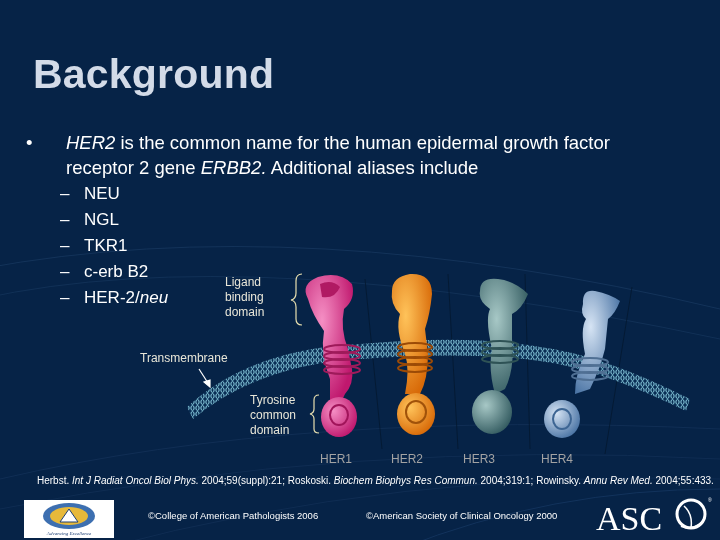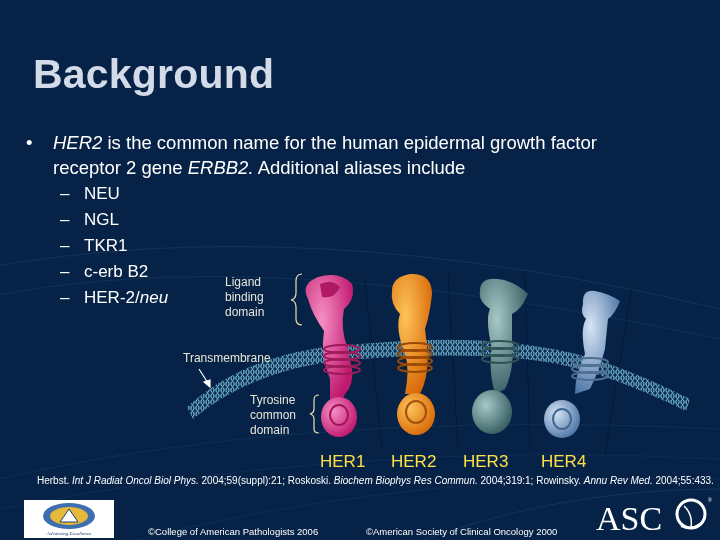--- a/index.html
+++ b/index.html
@@ -2,33 +2,33 @@
 <html><head>
 <meta charset="utf-8">
 <style>
   html, body { margin:0; padding:0; }
   body { width:720px; height:540px; overflow:hidden; background:#062347; font-family:"Liberation Sans", sans-serif; position:relative; }
   .slide { position:absolute; left:0; top:9px; width:720px; height:540px; background:#062347; overflow:hidden; }
   .bg-swoosh { position:absolute; left:0; top:0; width:720px; height:540px; }
   .title { position:absolute; left:33px; top:42px; font-size:41px; font-weight:bold; color:#d3dbe8; letter-spacing:0.2px; }
   .bullet { position:absolute; left:26px; top:121px; width:640px; color:#ffffff; font-size:18.5px; line-height:25px; }
   .bullet .dot { position:absolute; left:0; top:0; }
-  .bullet .text { margin-left:27px; }
+  .bullet .text { margin-left:40px; }
   .bullet i { font-style:italic; }
   .subs { position:absolute; left:60px; top:172px; color:#ffffff; font-size:17px; }
   .sub { height:26px; line-height:26px; position:relative; }
   .sub .dash { position:absolute; left:0; }
   .sub .lbl { position:absolute; left:24px; white-space:nowrap; }
   .sub i { font-style:italic; }
   .lbl-small { position:absolute; color:#e8e6d8; font-size:12px; line-height:15px; text-align:left; }
-  .her-label { position:absolute; top:443px; color:#fde047; font-size:17px; }
+  .her-label { position:absolute; top:443px; color:#a3a3a3; font-size:12px; }
   .refs { position:absolute; left:37px; top:466px; font-size:10px; color:#ffffff; white-space:nowrap; }
   .refs i { font-style:italic; }
   .cap-logo { position:absolute; left:24px; top:491px; width:90px; height:38px; background:#ffffff; }
-  .footer-text { position:absolute; top:501px; font-size:9.5px; color:#ffffff; white-space:nowrap;margin-top:16px; }
+  .footer-text { position:absolute; top:501px; font-size:9.5px; color:#ffffff; white-space:nowrap; }
   .asco { position:absolute; left:596px; top:485px; width:118px; height:44px; }
 </style>
 </head>
 <body>
 
 <div class="slide">
 
   <svg class="bg-swoosh" viewBox="0 0 720 540">
     <path d="M-20 260 Q 300 200 720 300" stroke="#1c3d66" stroke-width="1" fill="none" opacity="0.6"></path>
     <path d="M-20 290 Q 250 230 720 330" stroke="#1c3d66" stroke-width="1" fill="none" opacity="0.5"></path>
@@ -154,21 +154,21 @@
       <line x1="199" y1="360" x2="208" y2="374"></line>
       <polygon points="210,378 204,373 210,371"></polygon>
     </g>
   </svg>
 
   <div class="lbl-small" style="left:225px;top:266px;width:52px;">
     <div>Ligand</div>
     <div>binding</div>
     <div>domain</div>
   </div>
-  <div class="lbl-small" style="left:140px;top:342px;text-align:center;margin-left:43px;">Transmembrane</div>
+  <div class="lbl-small" style="left:140px;top:342px;text-align:center;">Transmembrane</div>
   <div class="lbl-small" style="left:250px;top:384px;width:61px;">
     <div>Tyrosine</div>
     <div>common</div>
     <div>domain</div>
   </div>
 
   <div class="her-label" style="left:320px;">HER1</div>
   <div class="her-label" style="left:391px;">HER2</div>
   <div class="her-label" style="left:463px;">HER3</div>
   <div class="her-label" style="left:541px;">HER4</div>

